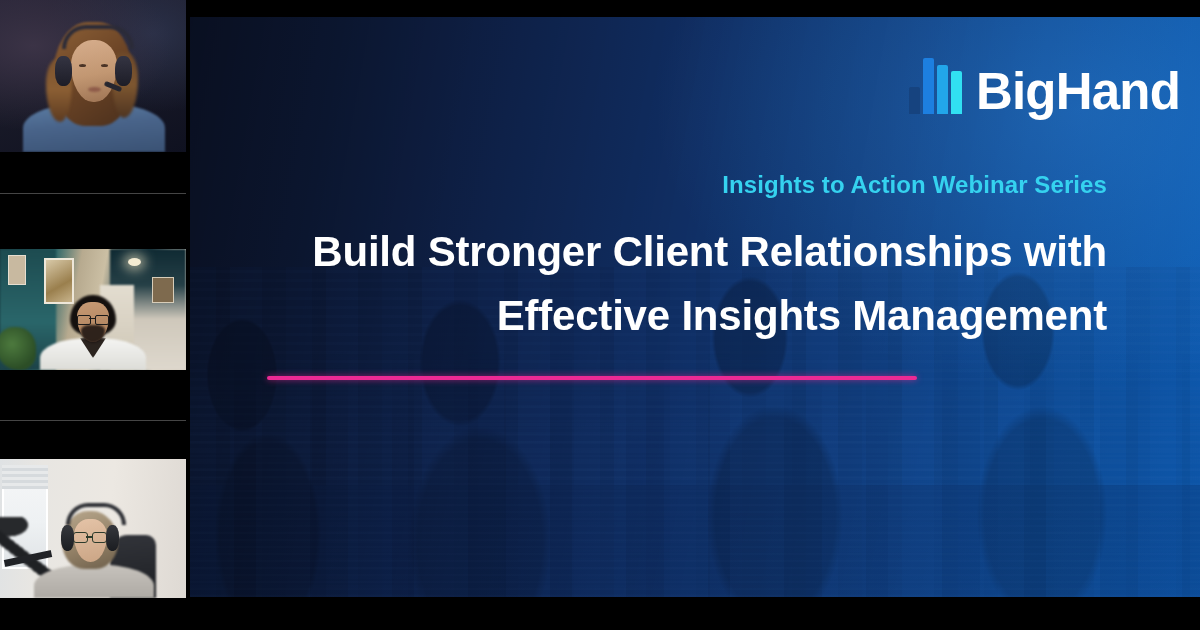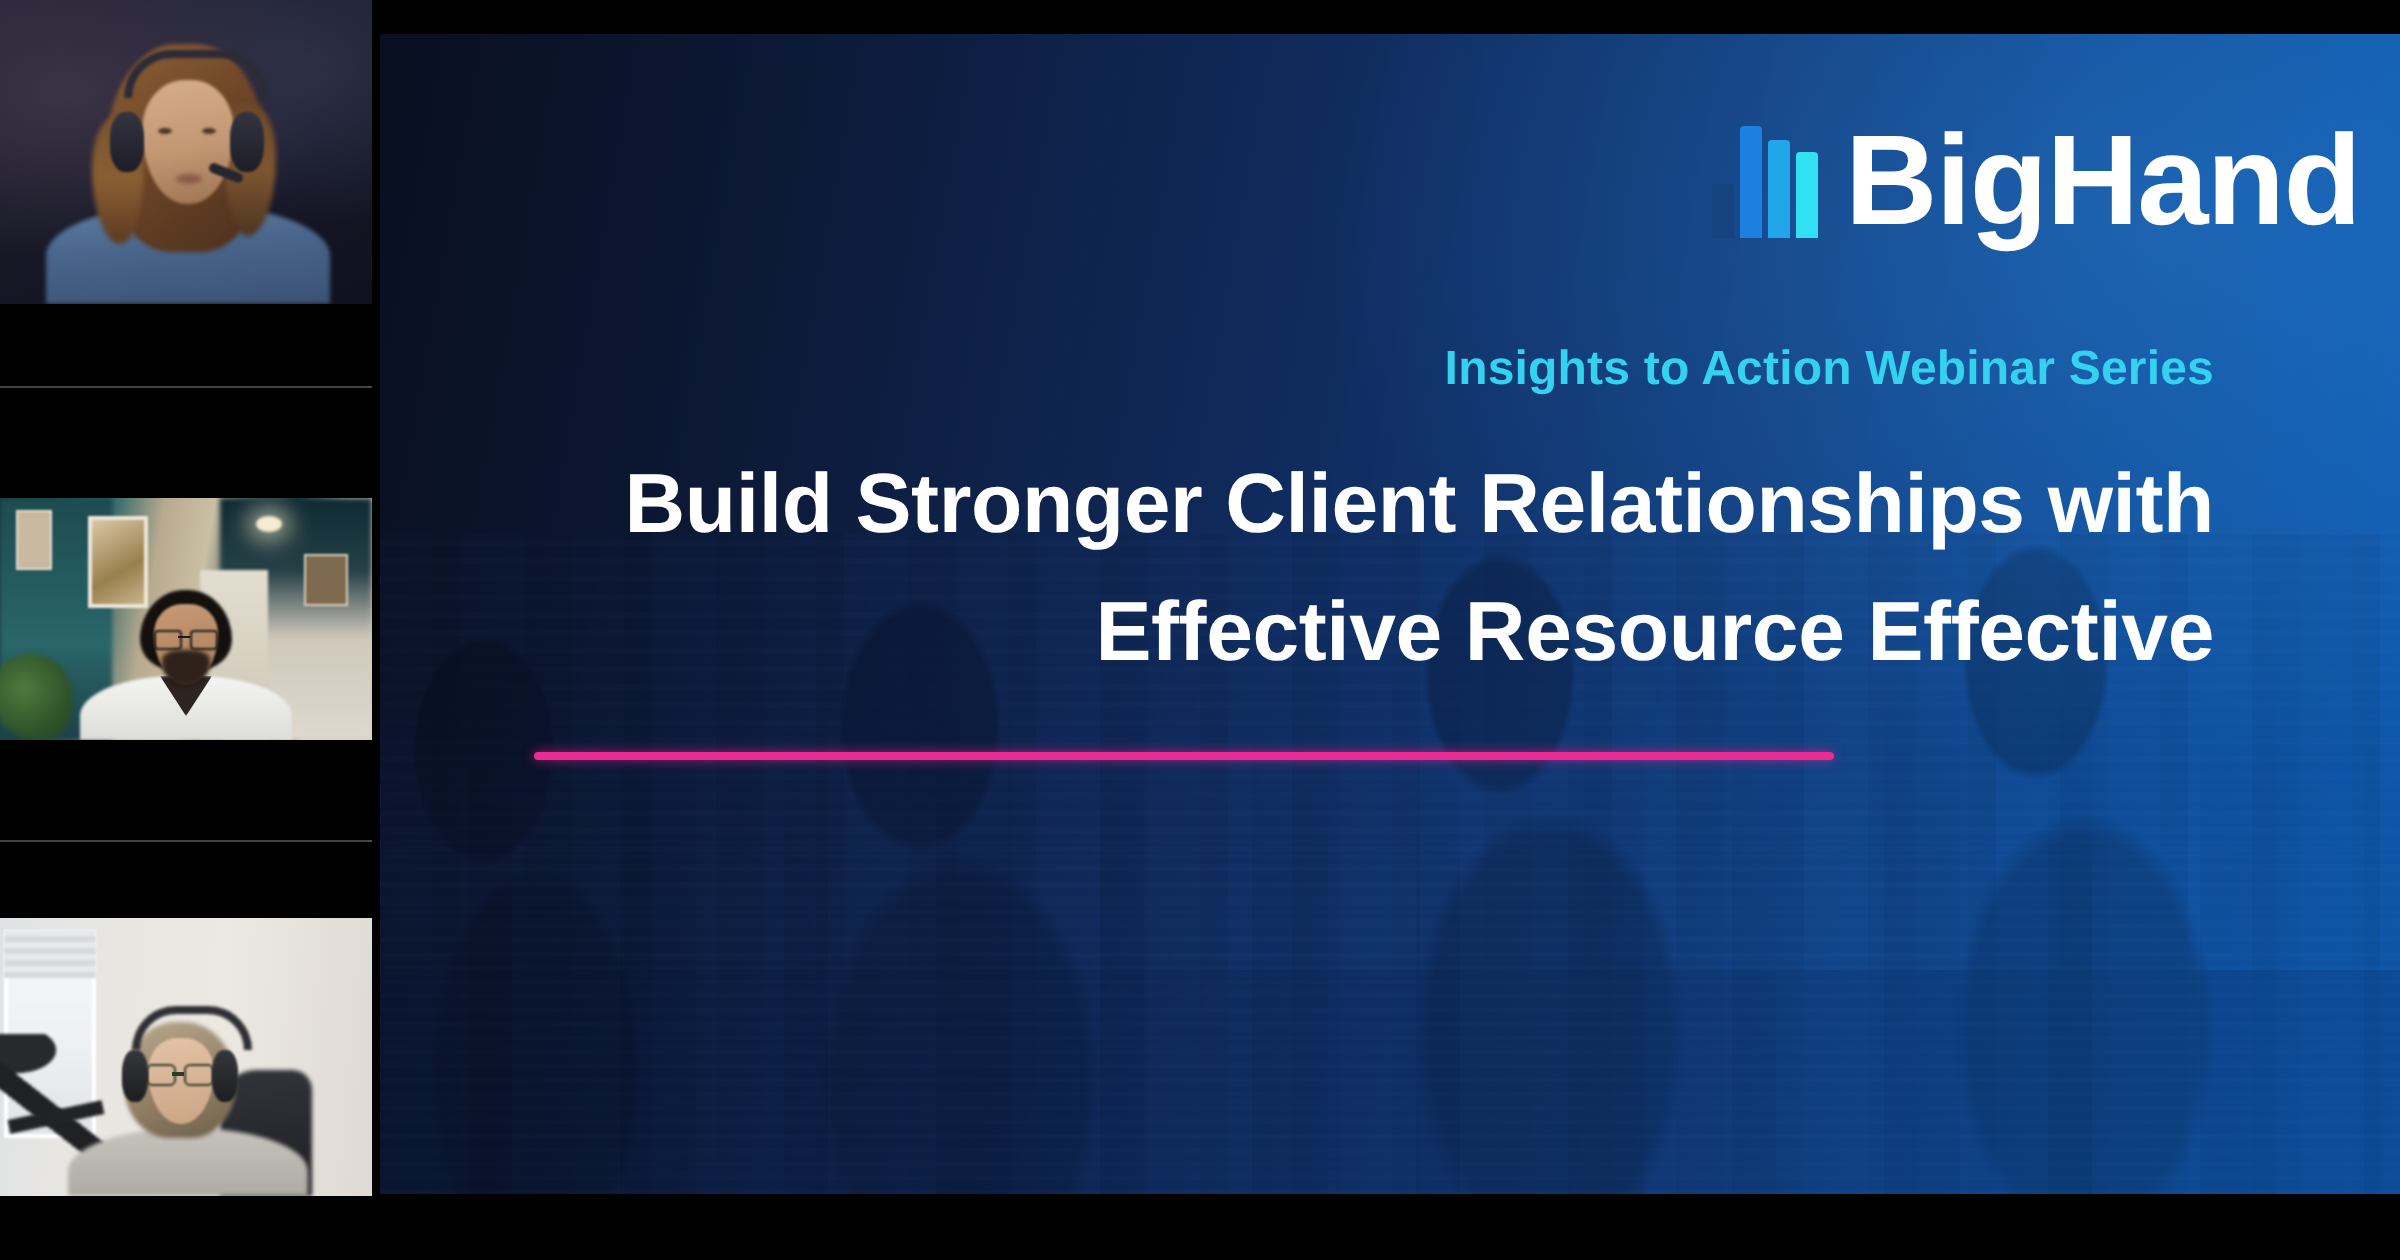--- a/index.html
+++ b/index.html
@@ -363,21 +363,21 @@
   }
   .logo-mark {
     display: flex; align-items: flex-end; gap: 3px; height: 56px; padding-bottom: 3px;
   }
   .logo-bar { width: 11px; border-radius: 2px 2px 0 0; }
   .logo-bar.b1 { height: 27px; background: #16437f; }
   .logo-bar.b2 { height: 56px; background: #1d7fe0; }
   .logo-bar.b3 { height: 49px; background: #22a6ea; }
   .logo-bar.b4 { height: 43px; background: #31e0f2; }
   .logo-word {
-    font-size: 64px; font-weight: 700; color: #ffffff;
+    font-size: 51px; font-weight: 700; color: #ffffff;
     letter-spacing: -.8px; line-height: 1;
     font-family: "Liberation Sans", sans-serif;
   }
 
   
   .copy { position: absolute; left: 77px; top: 155px; z-index: 4; text-align: right; }
   .eyebrow {
     font-size: 24px; font-weight: 700; color: #35d2ef;
     letter-spacing: .1px; margin: 0 0 22px 0; line-height: 1.1;
   }
@@ -417,21 +417,21 @@
         <span class="logo-bar b1"></span>
         <span class="logo-bar b2"></span>
         <span class="logo-bar b3"></span>
         <span class="logo-bar b4"></span>
       </div>
       <div class="logo-word">BigHand</div>
     </div>
 
     <div class="copy">
       <p class="eyebrow">Insights to Action Webinar Series</p>
-      <h1 class="headline">Build Stronger Client Relationships with Effective Resource Effective</h1>
+      <h1 class="headline">Build Stronger Client Relationships with Effective Insights Management</h1>
       <div class="rule"></div>
     </div>
   </div>
 
   <div class="bar-top"></div>
   <div class="bar-bottom"></div>
 
   <div class="strip-edge"></div>
 
   <div class="filmstrip">

